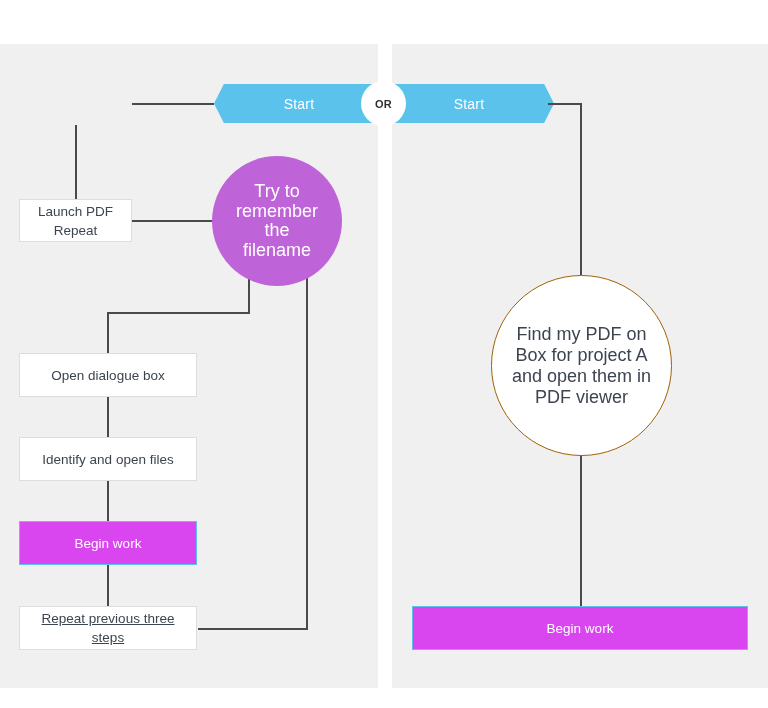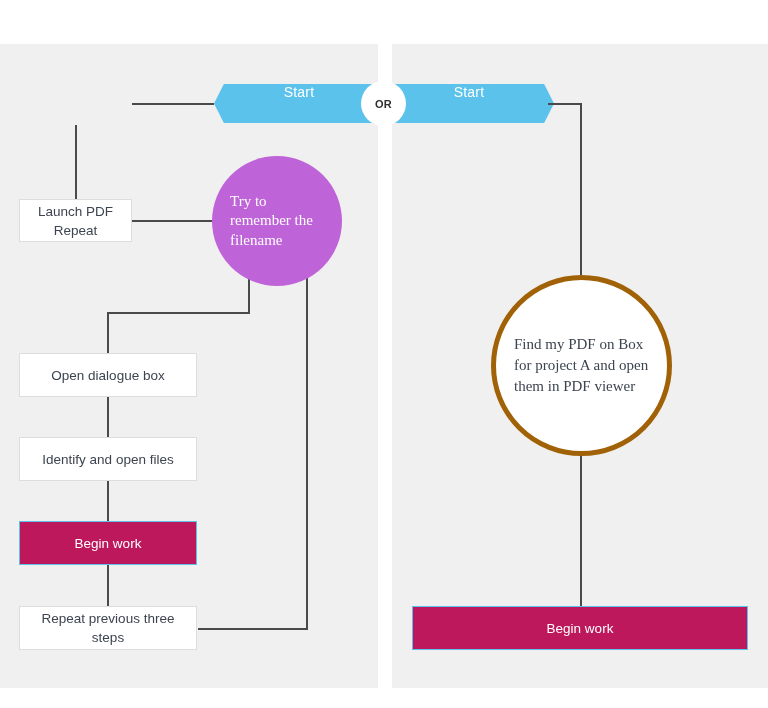--- a/index.html
+++ b/index.html
@@ -62,30 +62,31 @@
     justify-content: center;
     text-align: center;
     font-size: 13.5px;
     line-height: 19px;
     color: #3c4450;
     background: #ffffff;
     border: 1px solid #dddddd;
     padding: 4px 8px;
   }
   .node.filled {
-    background: #be185d;
+    background: #d946ef;
     border-color: #5bc2ec;
     color: #ffffff;
   }
 
   
   .chevron {
     position: absolute;
     box-sizing: border-box;
     display: flex;
+    align-items: center;
     justify-content: center;
     background: #5bc2ec;
     color: #ffffff;
     font-size: 14px;
     letter-spacing: 0.2px;
   }
   .chevron.left-point {
     
     clip-path: polygon(0% 50%, 5.8% 0%, 100% 0%, 100% 100%, 5.8% 100%);
   }
@@ -115,34 +116,33 @@
   }
 
   
   .circle {
     position: absolute;
     box-sizing: border-box;
     border-radius: 50%;
     display: flex;
     align-items: center;
     justify-content: center;
-    text-align: left;
-    font-size: 15px;
+    text-align: center;
+    font-size: 18px;
     line-height: 19.5px;
     padding: 0 18px;
-    font-family: Liberation Serif, serif;
   }
   #circle-remember {
     background: #bf63d8;
     color: #ffffff;
   }
   #circle-prompt {
     background: #ffffff;
     color: #3c4450;
-    border: 5px solid #a16207;
+    border: 1px solid #a16207;
     line-height: 21px;
   }
 </style>
 </head>
 <body>
 
 <div id="stage">
 
 
   <div class="panel" id="panel-left"></div>
@@ -181,21 +181,21 @@
   </div>
 
   <div class="node" style="left:19px; top:353px; width:178px; height:44px;">
     <span>Open dialogue box</span>
   </div>
 
   <div class="node filled" style="left:19px; top:521px; width:178px; height:44px;">
     <span>Begin work</span>
   </div>
 
-  <div class="node" style="left:19px; top:606px; width:178px; height:44px;">
+  <div class="node" style="left:19px; top:606px; width:178px; height:44px;text-decoration:underline;">
     <span>Repeat previous three steps</span>
   </div>
 
   <div class="chevron left-point" style="left:214px; top:84px; width:170px; height:39px;">
     <span>Start</span>
   </div>
 
   <div class="chevron right-point" style="left:384px; top:84px; width:170px; height:39px;">
     <span>Start</span>
   </div>

